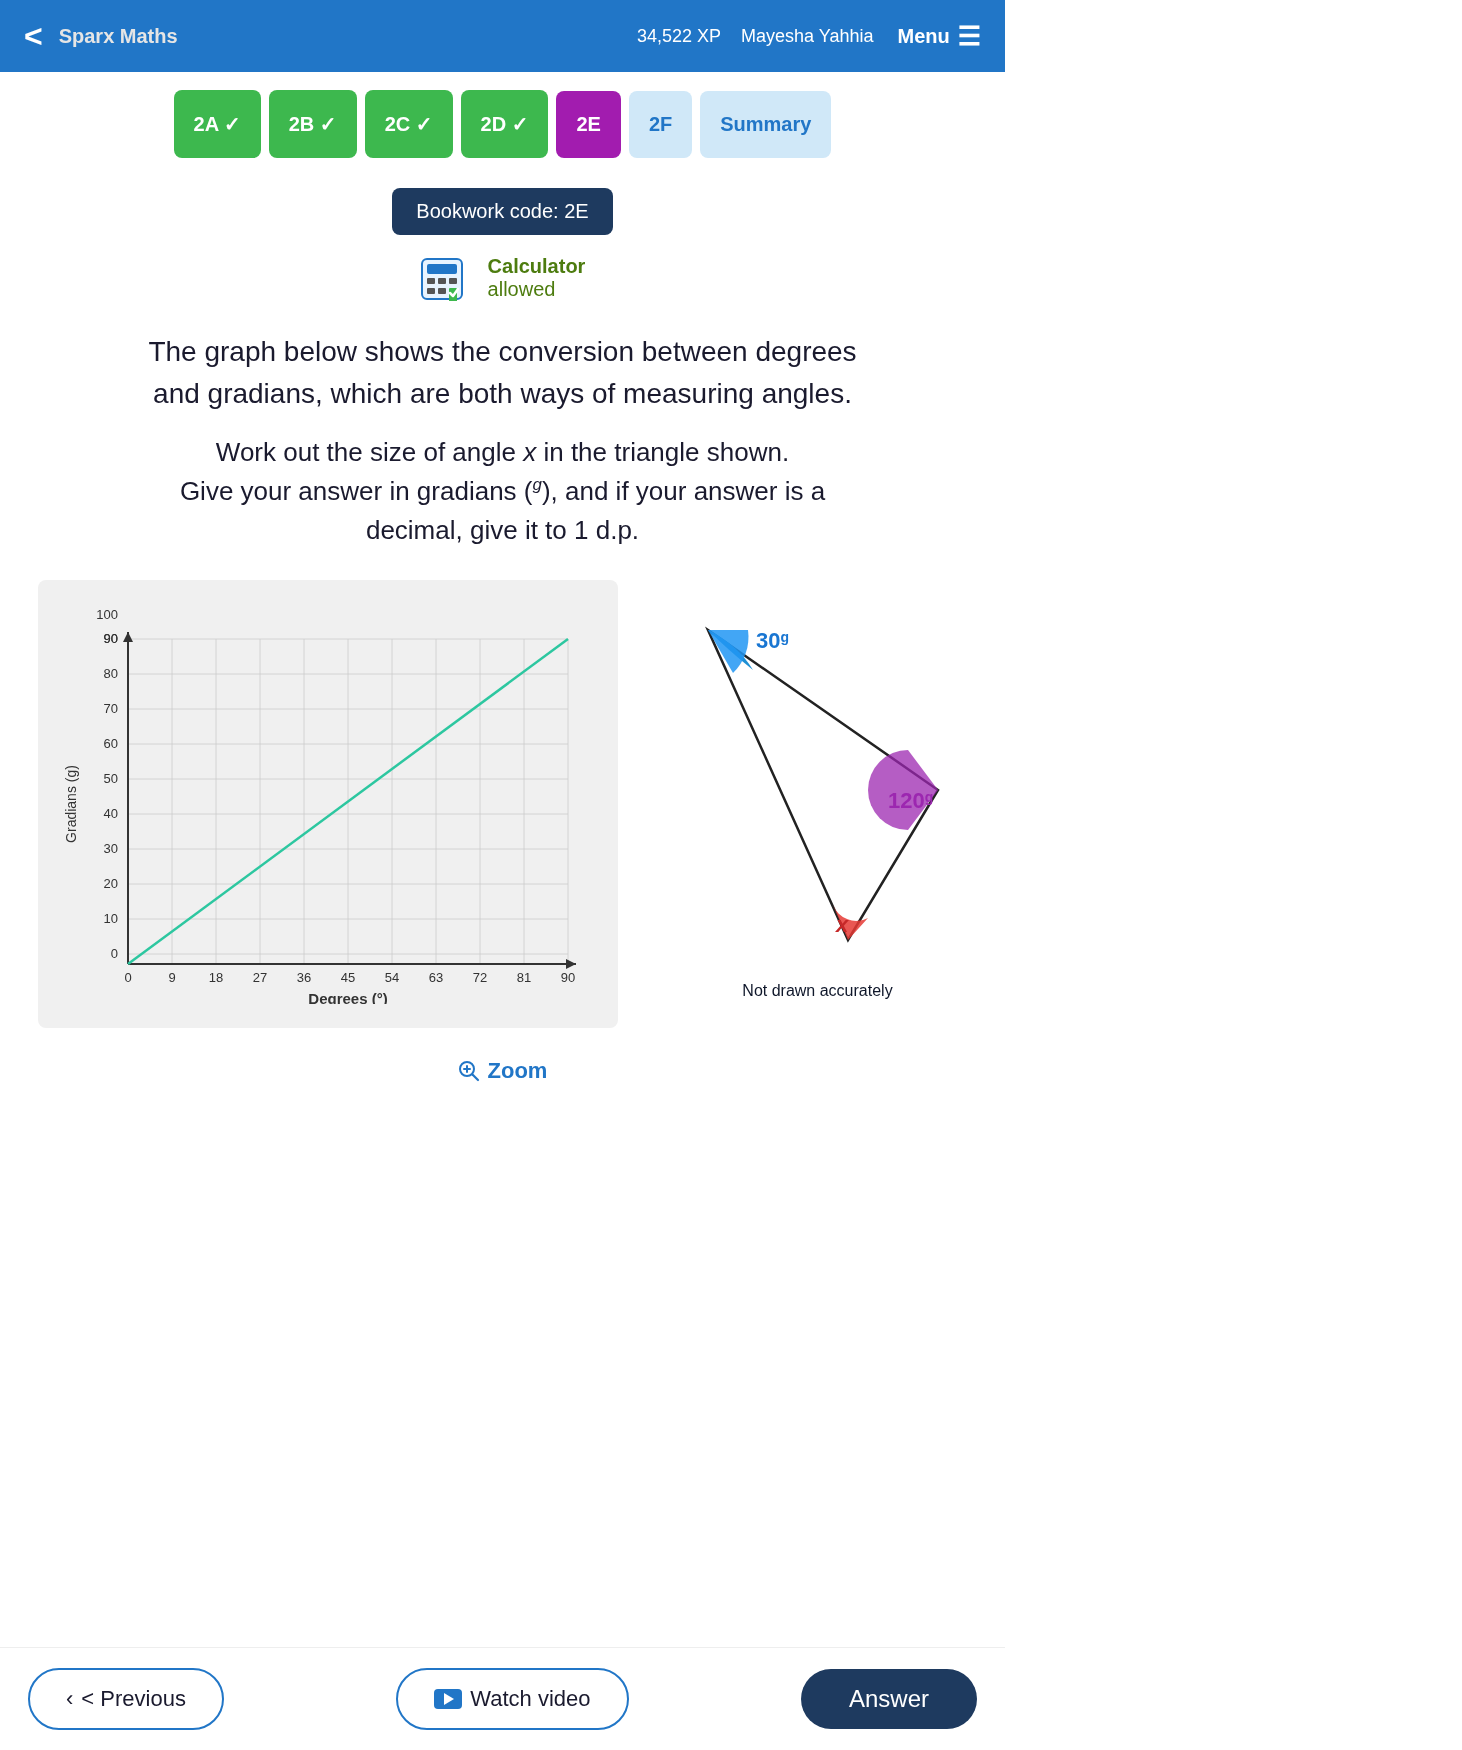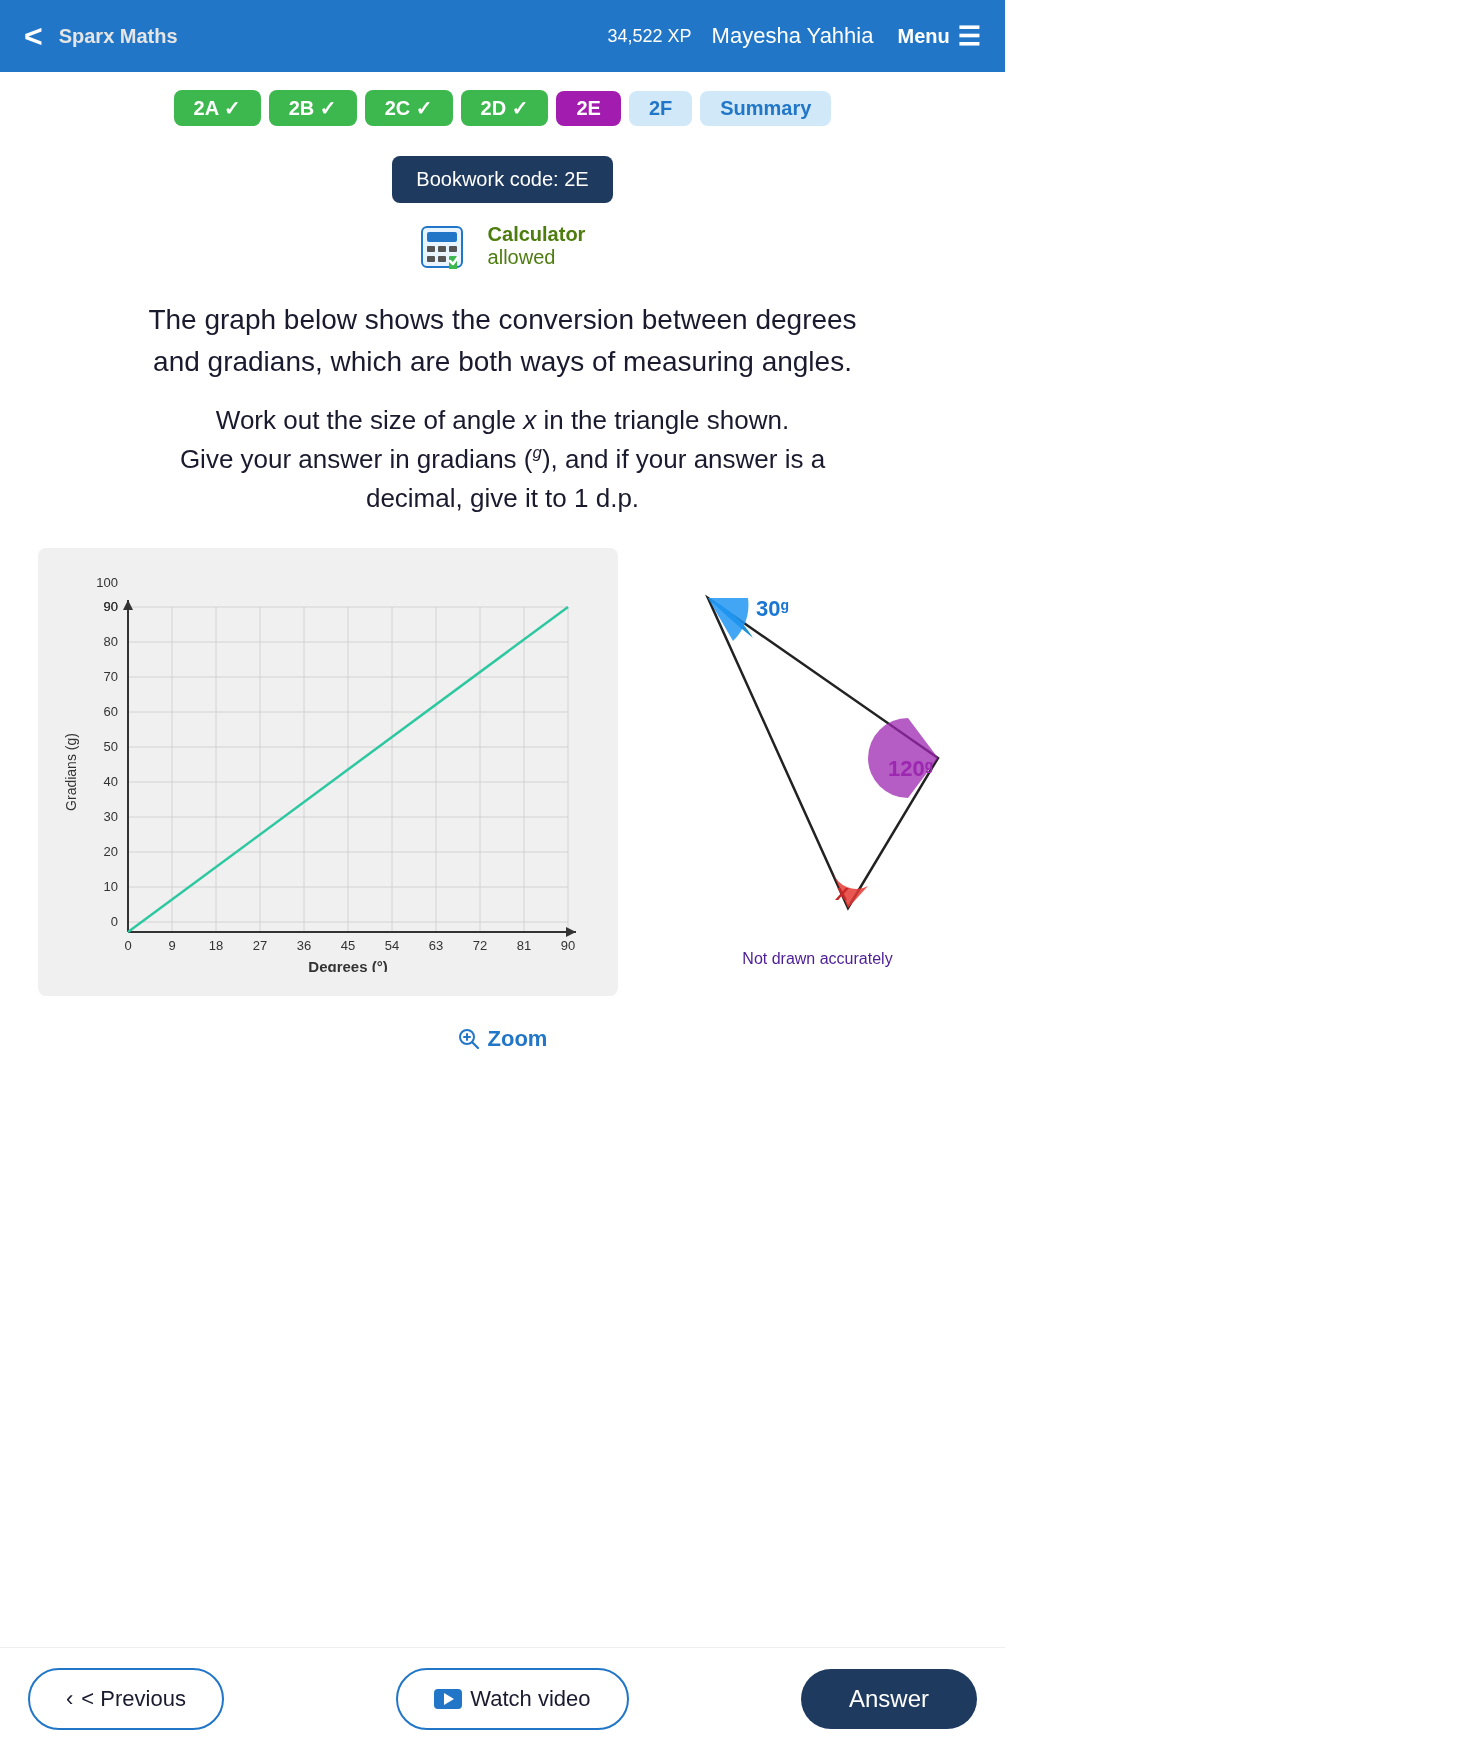--- a/index.html
+++ b/index.html
@@ -32,21 +32,21 @@
       font-weight: 700;
       flex: 1;
     }
     .header-xp {
       color: #fff;
       font-size: 18px;
       margin-right: 20px;
     }
     .header-user {
       color: #fff;
-      font-size: 22px;
+      font-size: 18px;
       margin-right: 24px;
     }
     .header-menu {
       color: #fff;
       font-size: 20px;
       font-weight: 700;
       display: flex;
       align-items: center;
       gap: 8px;
       cursor: pointer;
@@ -55,21 +55,21 @@
     
     .tab-bar {
       display: flex;
       align-items: center;
       justify-content: center;
       gap: 8px;
       padding: 18px 0 12px 0;
       background: #fff;
     }
     .tab {
-      padding: 6px 20px;
+      padding: 22px 20px;
       border-radius: 8px;
       font-size: 20px;
       font-weight: 600;
       cursor: pointer;
       display: flex;
       align-items: center;
       gap: 6px;
     }
     .tab-completed {
       background: #3db84e;
@@ -163,21 +163,21 @@
 
     
     .triangle-container {
       display: flex;
       flex-direction: column;
       align-items: center;
       padding-top: 10px;
     }
     .not-drawn {
       font-size: 16px;
-      color: #4c1d95;
+      color: #0f172a;
       margin-top: 12px;
       text-align: center;
     }
 
     
     .zoom-row {
       display: flex;
       justify-content: center;
       align-items: center;
       gap: 8px;

